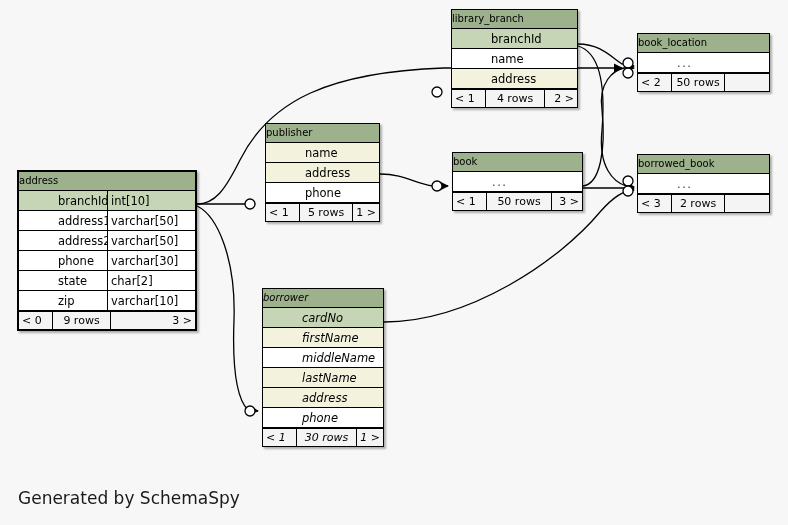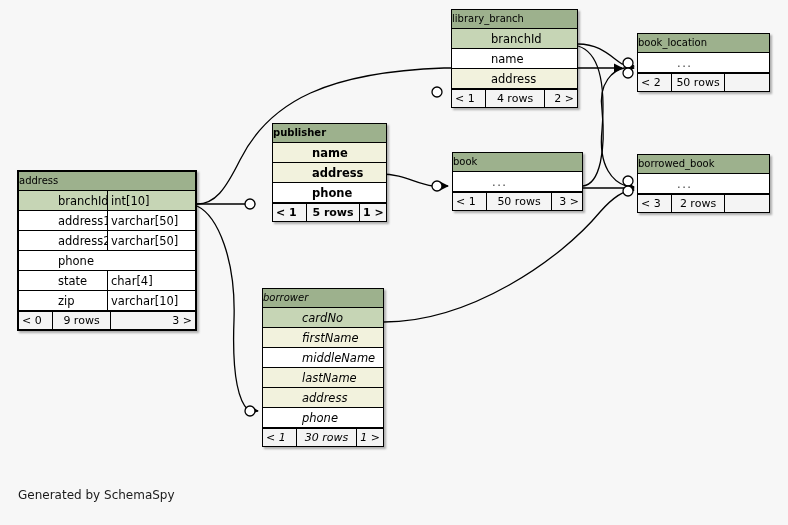--- a/index.html
+++ b/index.html
@@ -68,21 +68,21 @@
     white-space:nowrap;
   }
   .tfoot div:last-child{border-right:none;}
   .tfoot .f-left{flex:0 0 34px;text-align:left;}
   .tfoot .f-mid{flex:1 1 auto;text-align:center;}
   .tfoot .f-right{flex:0 0 34px;text-align:right;}
 
   .caption{
     position:absolute;
     left:18px;top:488px;
-    font-size:12px;
+    font-size:17px;
     color:#1a1a1a;
     white-space:nowrap;
   }
 </style>
 </head>
 <body>
 
 <div id="canvas">
 
   <svg class="edges" viewBox="0 0 788 525">
@@ -132,37 +132,38 @@
     <div class="row plain">
       <div class="c1">address1</div>
       <div class="c2">varchar[50]</div>
     </div>
     <div class="row plain">
       <div class="c1">address2</div>
       <div class="c2">varchar[50]</div>
     </div>
     <div class="row plain">
       <div class="c1">phone</div>
+      <div class="c2">varchar[30]</div>
     </div>
     <div class="row plain">
       <div class="c1">state</div>
-      <div class="c2">char[4]</div>
+      <div class="c2">char[2]</div>
     </div>
     <div class="row plain">
       <div class="c1">zip</div>
       <div class="c2">varchar[10]</div>
     </div>
     <div class="tfoot">
       <div class="f-left">&lt; 0</div>
       <div class="f-mid">9 rows</div>
       <div class="f-right" style="flex:0 0 84px;">3 &gt;</div>
     </div>
   </div>
 
-  <div class="table" style="left:272px;top:123px;width:115px;font-weight:bold;">
+  <div class="table" style="left:265px;top:123px;width:115px;">
     <div class="thead">publisher</div>
     <div class="row idx">
       <div class="c1">name</div>
     </div>
     <div class="row idx">
       <div class="c1">address</div>
     </div>
     <div class="row plain">
       <div class="c1">phone</div>
     </div>

